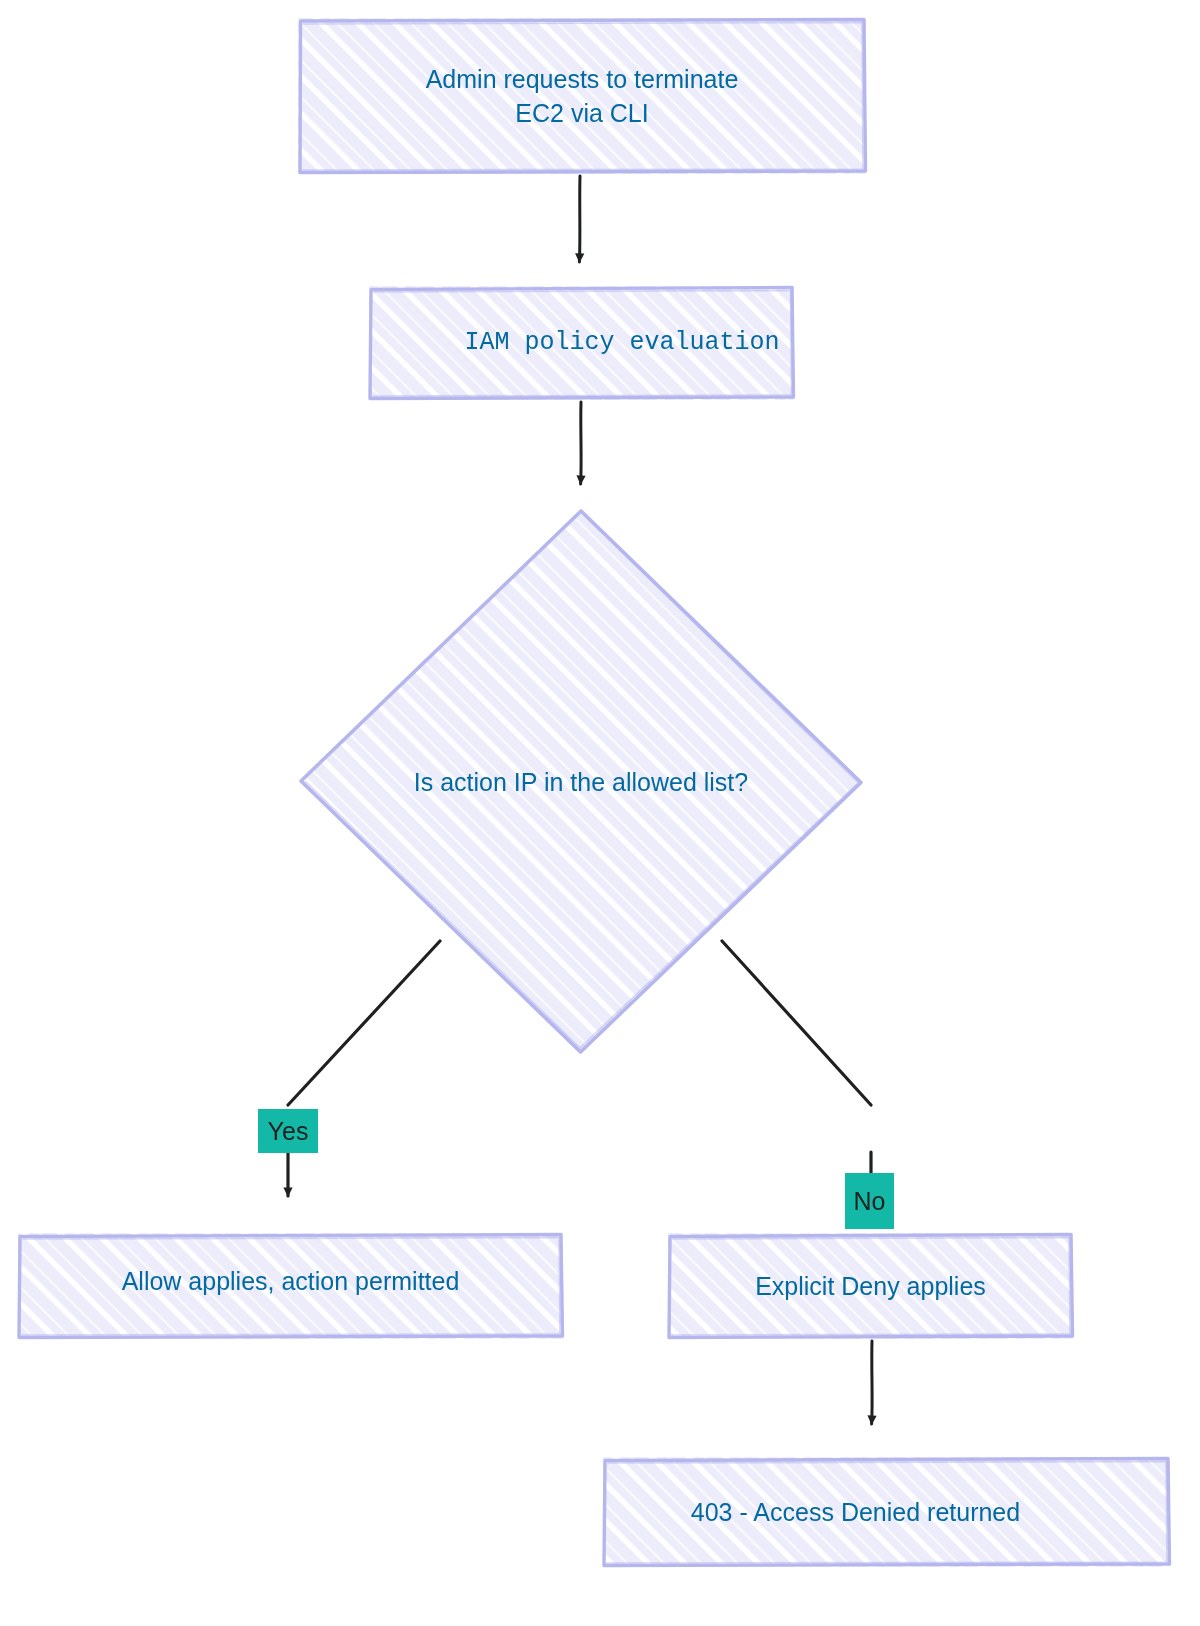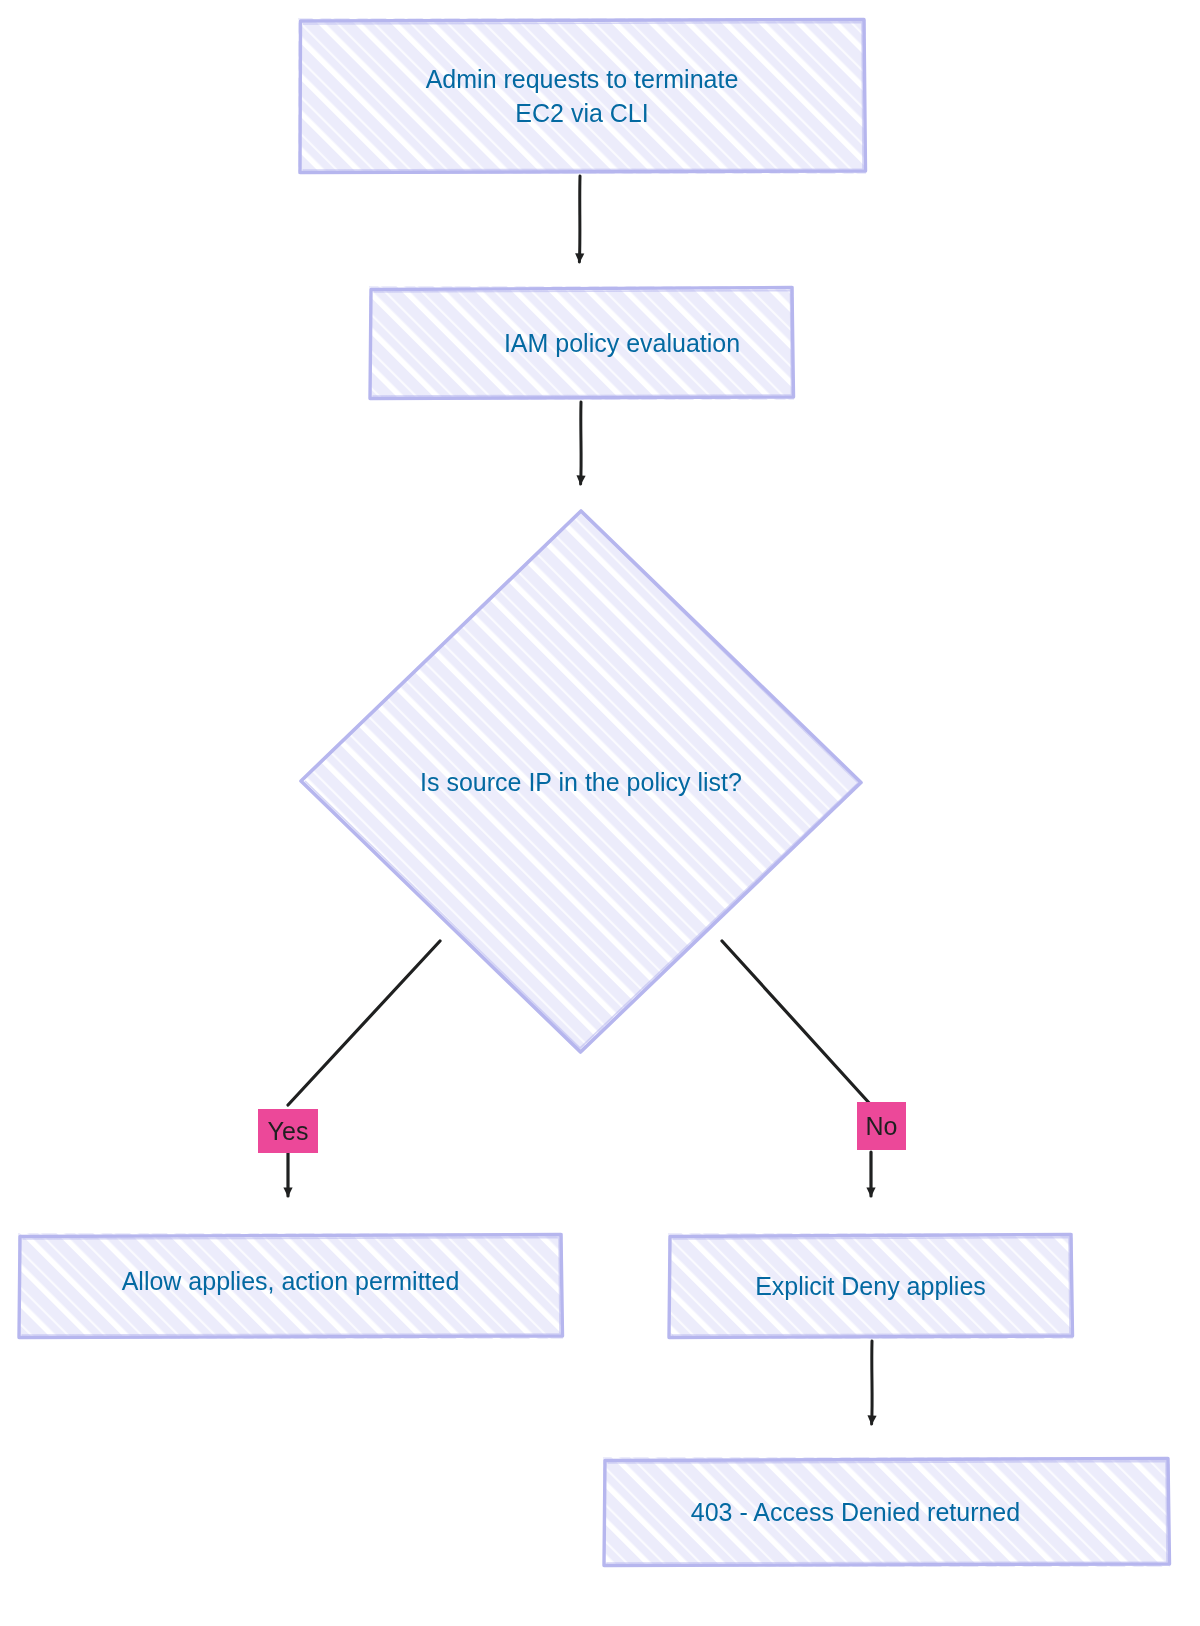--- a/index.html
+++ b/index.html
@@ -37,21 +37,21 @@
     line-height: 1.38;
     white-space: pre-line;
     pointer-events: none;
     font-family: "Liberation Sans", sans-serif;
   }
   .edge-label {
     position: absolute;
     display: flex;
     align-items: center;
     justify-content: center;
-    background: #ec4899;
+    background: #14b8a6;
     color: #1f2020;
     font-size: 25px;
     font-family: "Liberation Sans", sans-serif;
     padding: 1px 3px;
     box-sizing: border-box;
   }
 </style>
 </head>
 <body>
 
@@ -156,27 +156,27 @@
     </g>
 
     <g>
       <path d="M872,1341 C871.2,1372 873,1398 871.6,1424" fill="none" stroke="#1f2020" stroke-width="3" stroke-linecap="round" marker-end="url(#arrowhead)"></path>
     </g>
   </svg>
 
   <div class="node-label" style="left:298px; top:18px; width:568px; height:156px;">Admin requests to terminate
 EC2 via CLI</div>
 
-  <div class="node-label" style="left:369px; top:286px; width:506px; height:114px;">IAM policy evaluation</div>
+  <div class="node-label" style="left:369px; top:286px; width:506px; height:114px;font-family:Liberation Mono, monospace;">IAM policy evaluation</div>
 
-  <div class="node-label" style="left:311px; top:752px; width:540px; height:60px;">Is source IP in the policy list?</div>
+  <div class="node-label" style="left:311px; top:752px; width:540px; height:60px;">Is action IP in the allowed list?</div>
 
   <div class="node-label" style="left:18px; top:1233px; width:545px; height:96px;">Allow applies, action permitted</div>
 
   <div class="node-label" style="left:668px; top:1233px; width:405px; height:106px;border-radius:6px;">Explicit Deny applies</div>
 
   <div class="node-label" style="left:603px; top:1457px; width:505px; height:110px;">403 - Access Denied returned</div>
 
   <div class="edge-label" style="left:258px; top:1109px; width:60px; height:44px;">Yes</div>
 
-  <div class="edge-label" style="left:845px; top:1102px; width:49px; height:48px;margin-left:12px;">No</div>
+  <div class="edge-label" style="left:845px; top:1173px; width:49px; height:56px;">No</div>
 
 </div>
 
 </body></html>

